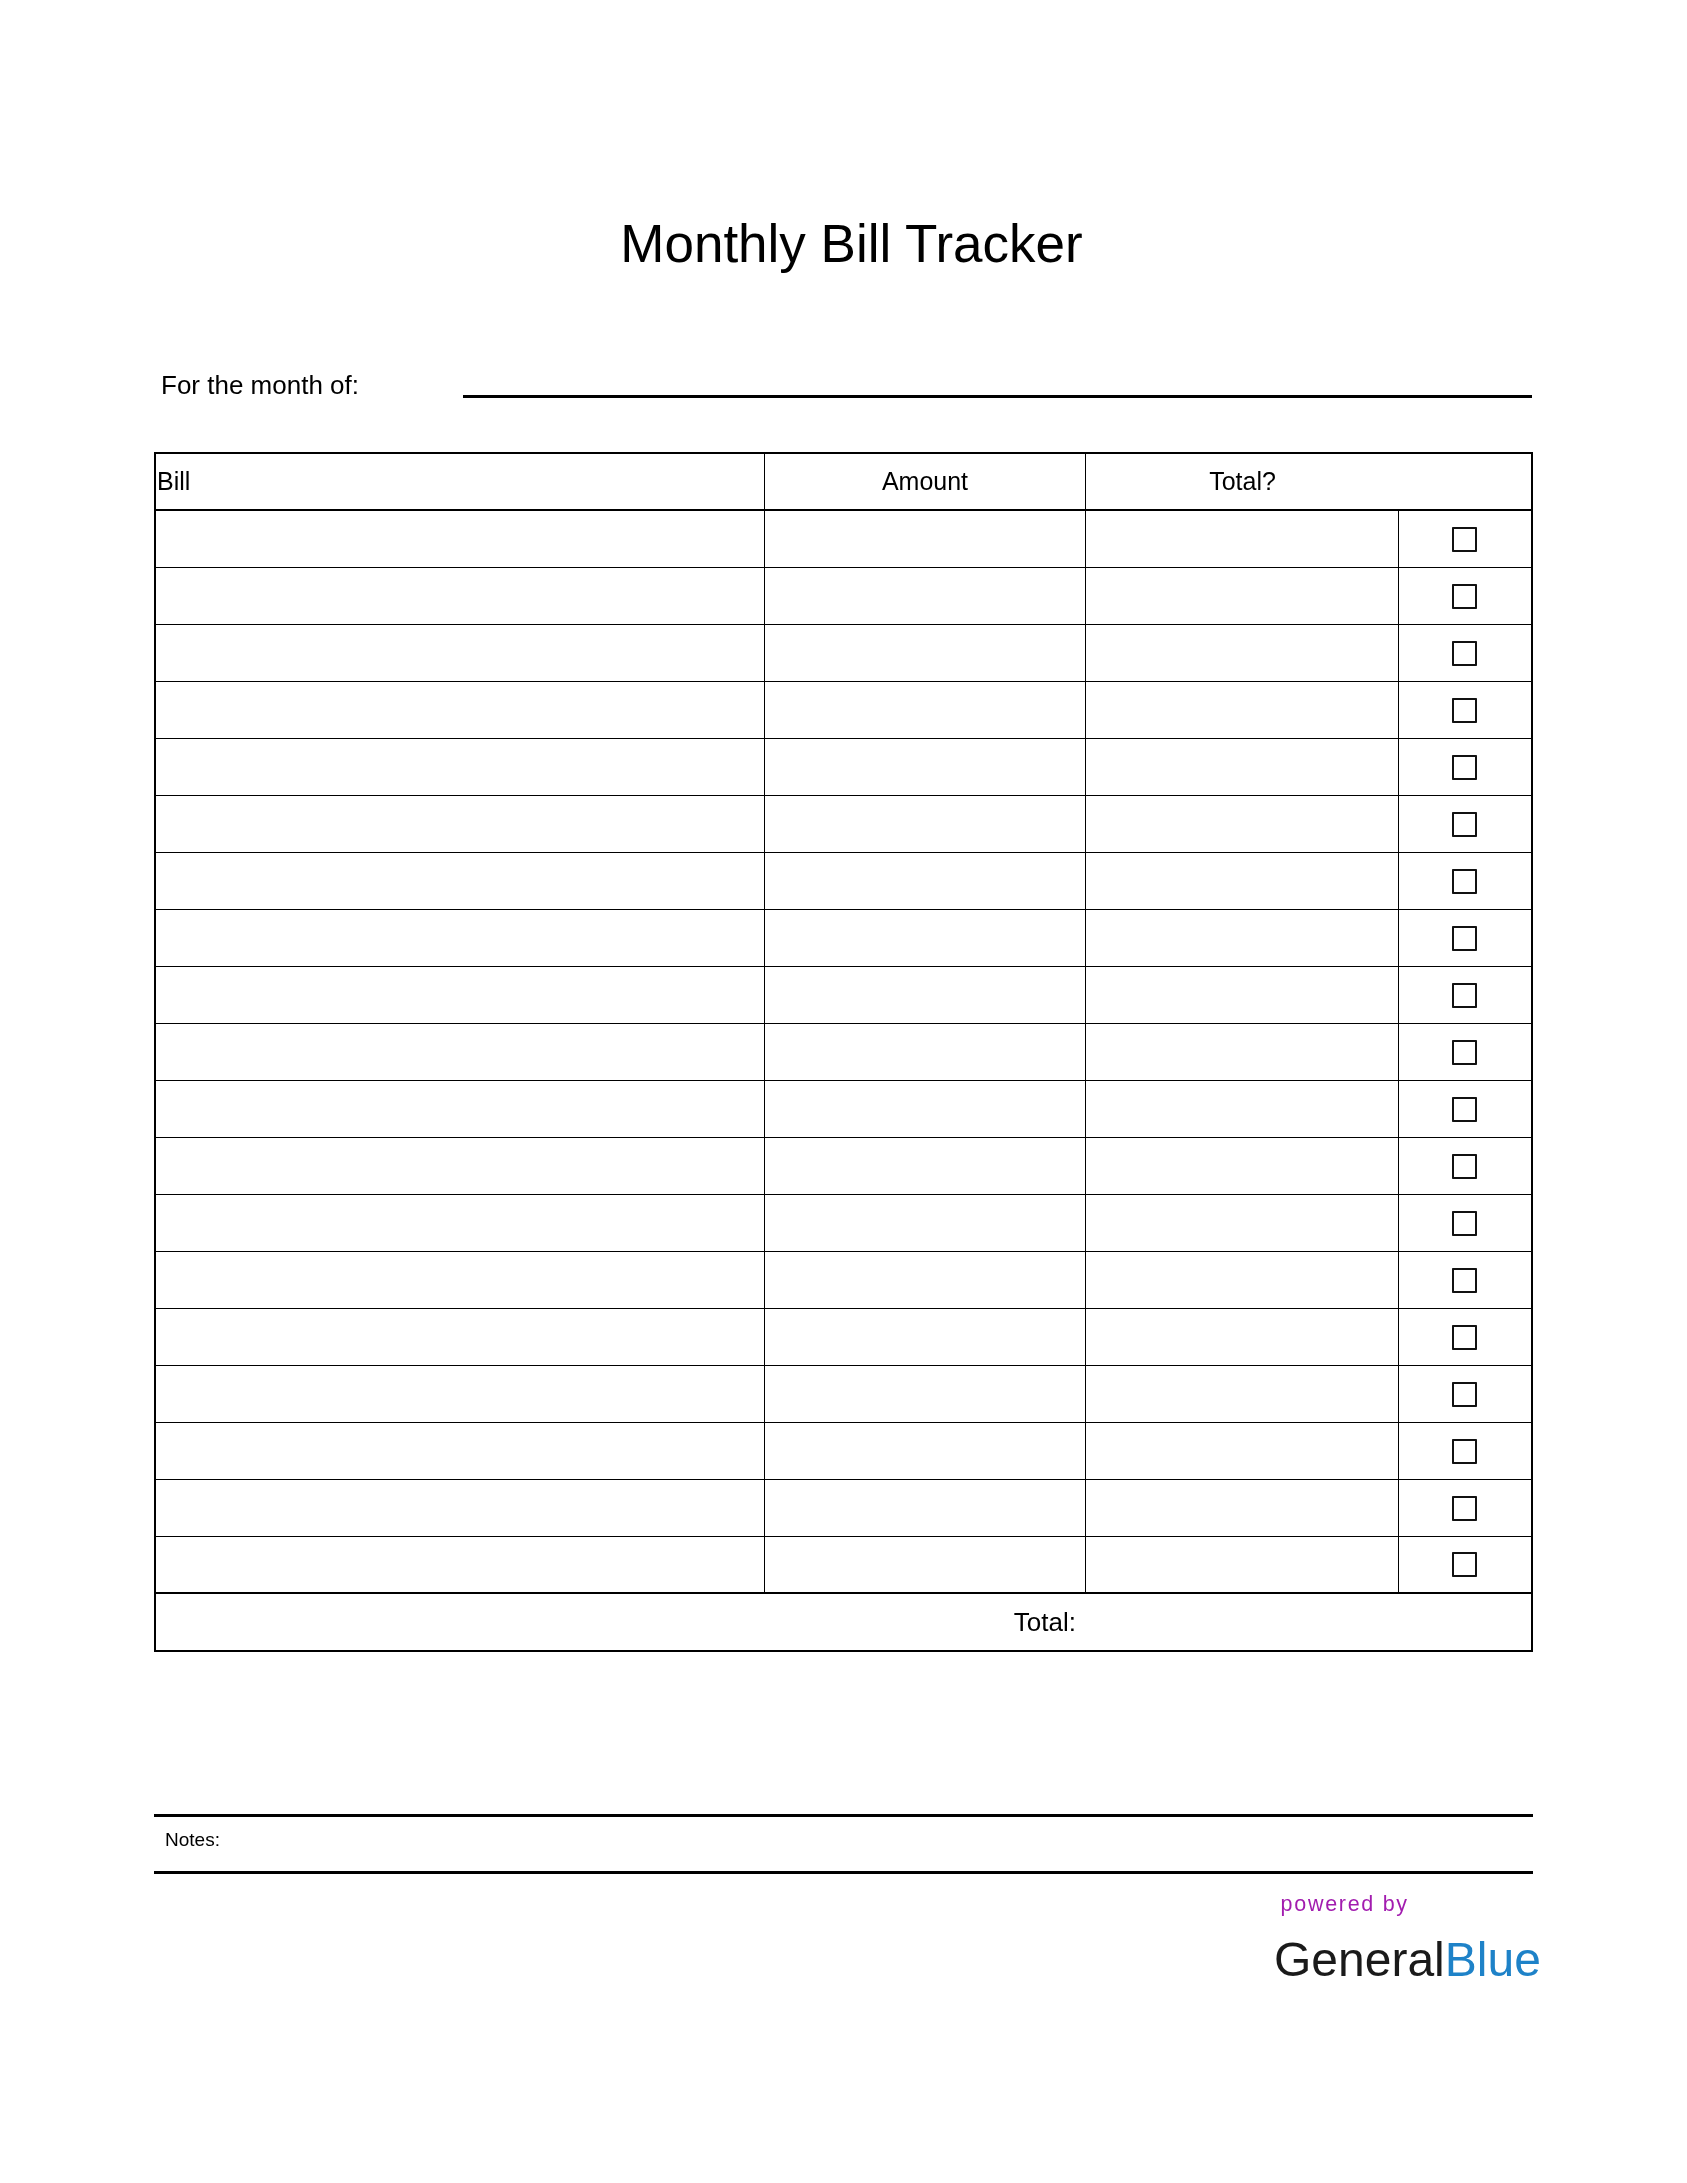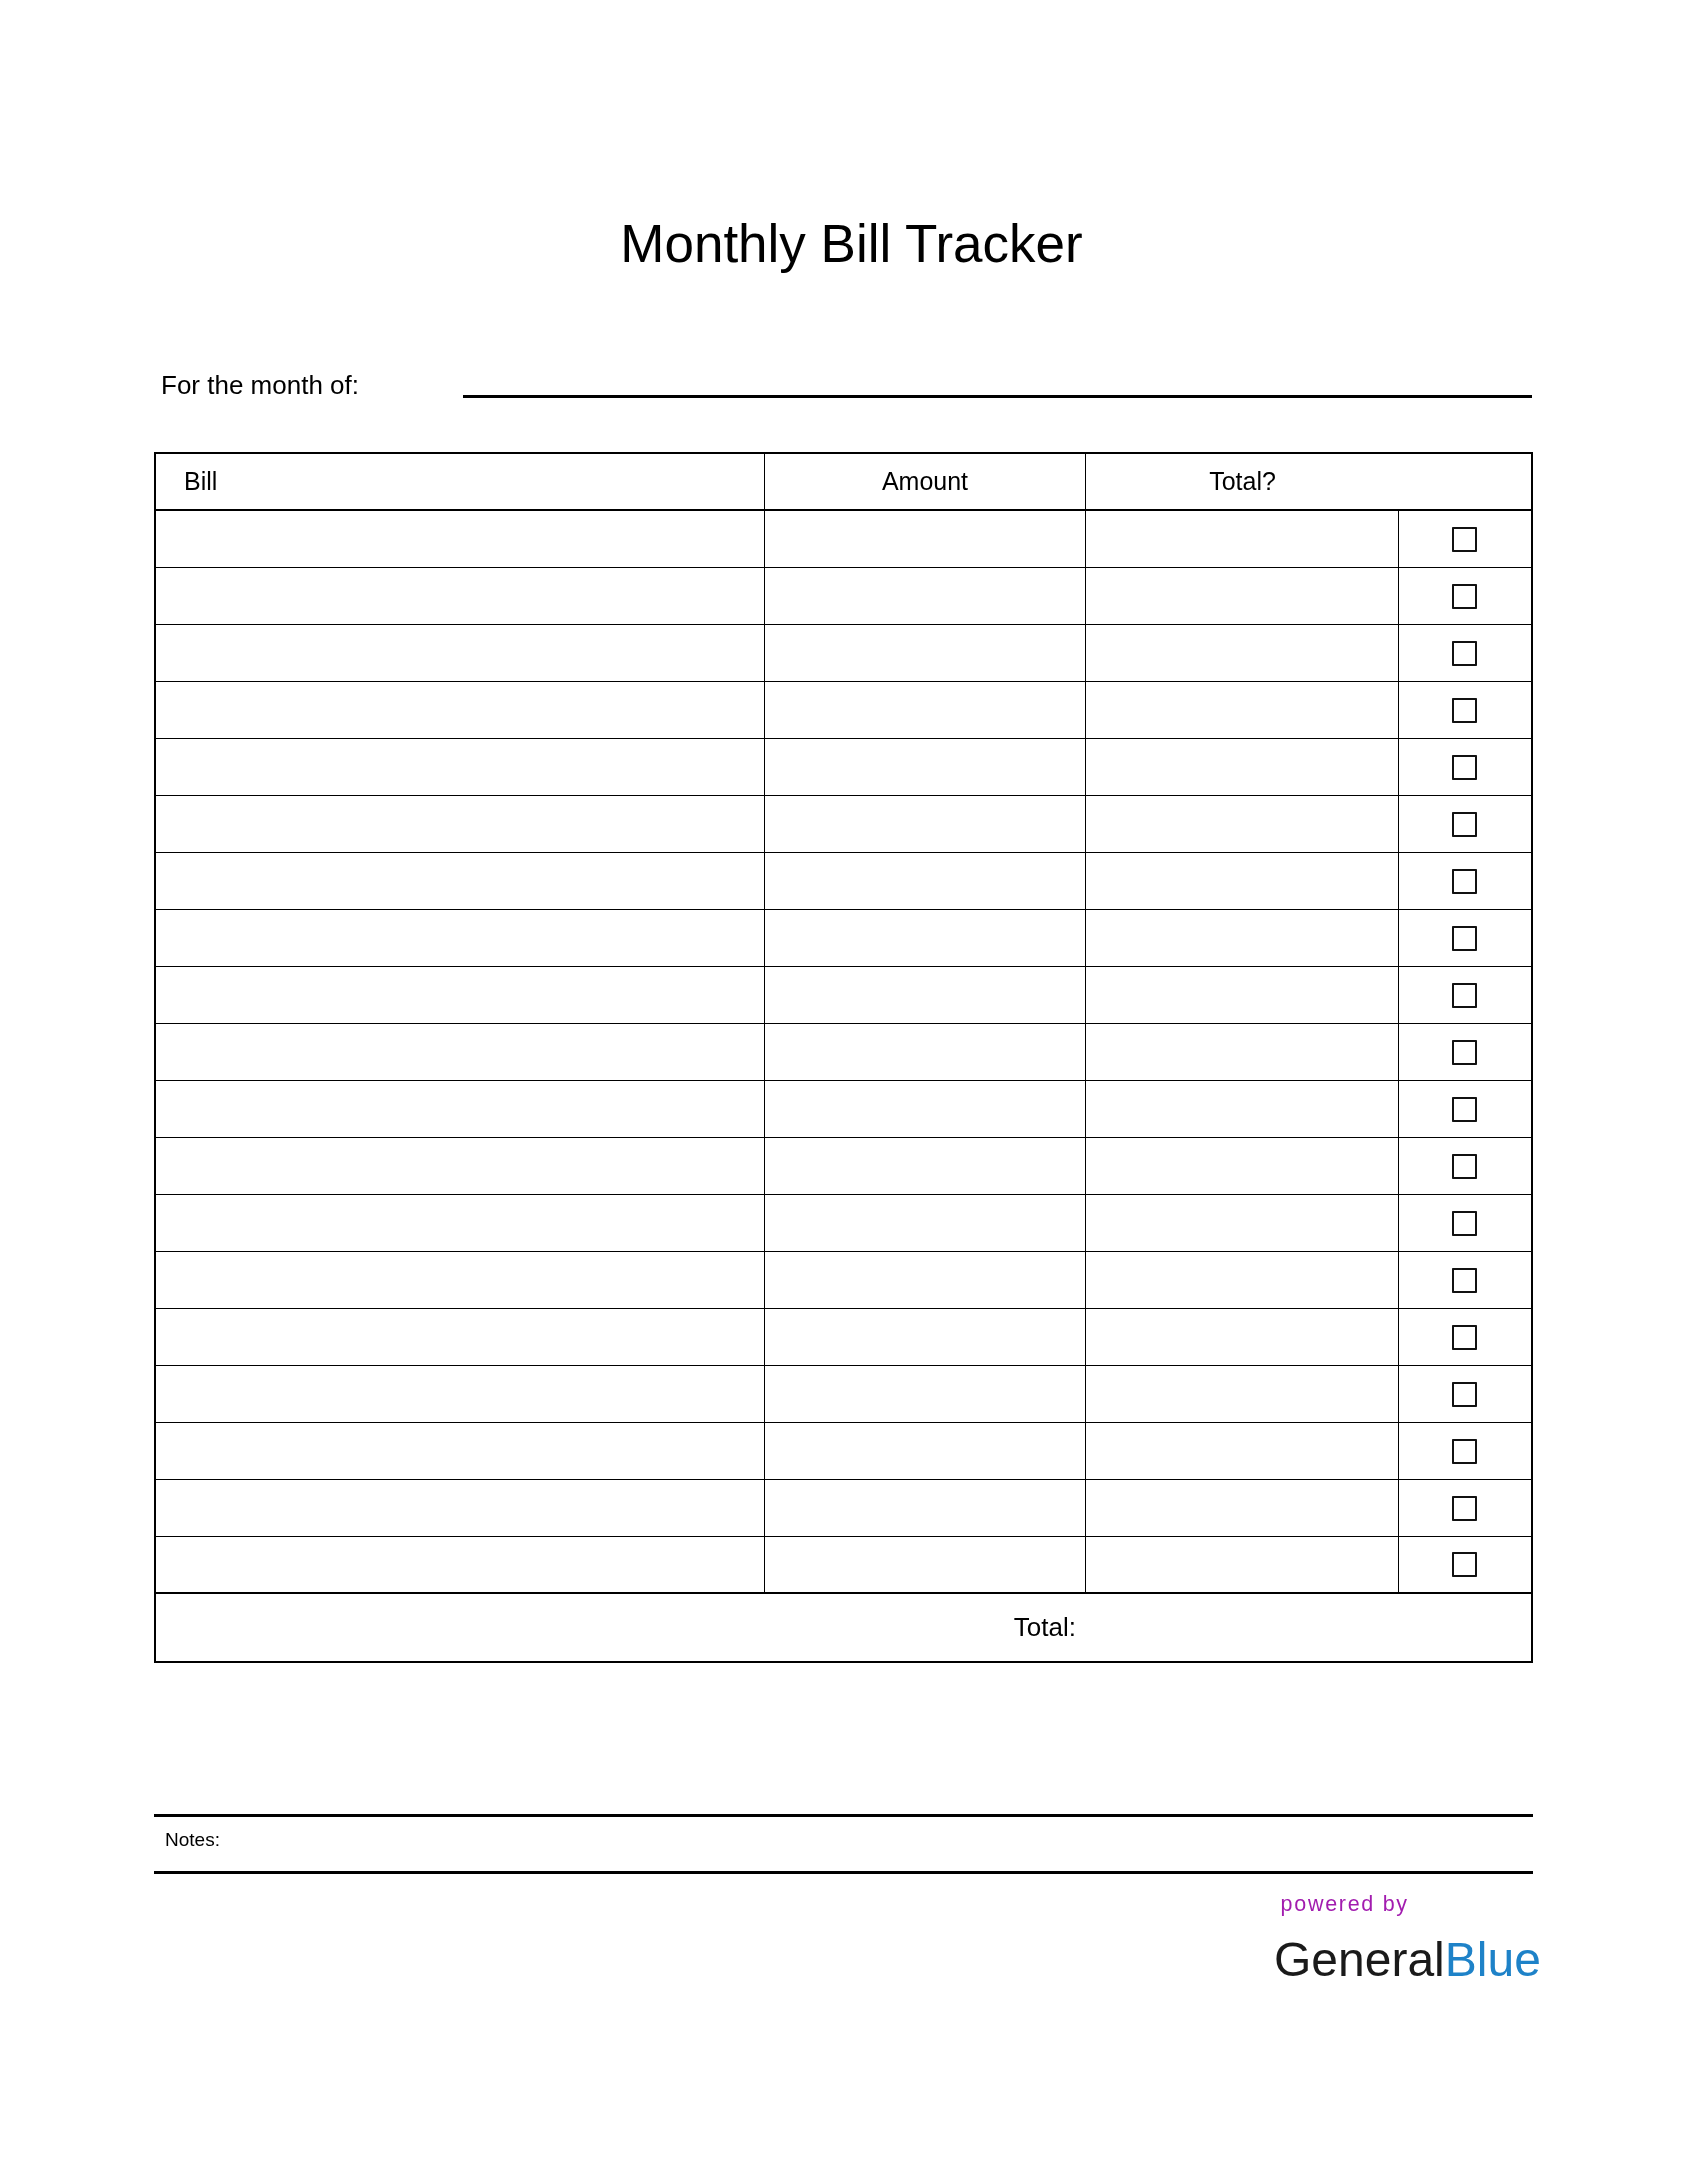--- a/index.html
+++ b/index.html
@@ -77,41 +77,41 @@
   .cell {
     box-sizing: border-box;
     display: flex;
     align-items: center;
     justify-content: center;
     overflow: hidden;
     font-size: 25px;
   }
   .cell.c-bill {
     justify-content: flex-start;
-    padding-left: 28px;
+    padding-left: 1px;
   }
   .thead .cell { font-weight: 400; }
   .cell.b-right { border-right: 1.7px solid #000000; }
 
   .checkbox {
     width: 25px;
     height: 25px;
     box-sizing: border-box;
     border: 2.5px solid #111111;
     border-radius: 0.8px;
     background: #ffffff;
     display: inline-flex;
     align-items: center;
     justify-content: center;
     font-size: 20px;
   }
 
   .total-row {
     position: relative;
-    height: 67px;
+    height: 56px;
     box-sizing: border-box;
     padding-left: 48px;
   }
   .total-label {
     position: absolute;
     left: 0;
     top: 0;
     width: 920px;
     height: 100%;
     display: flex;

